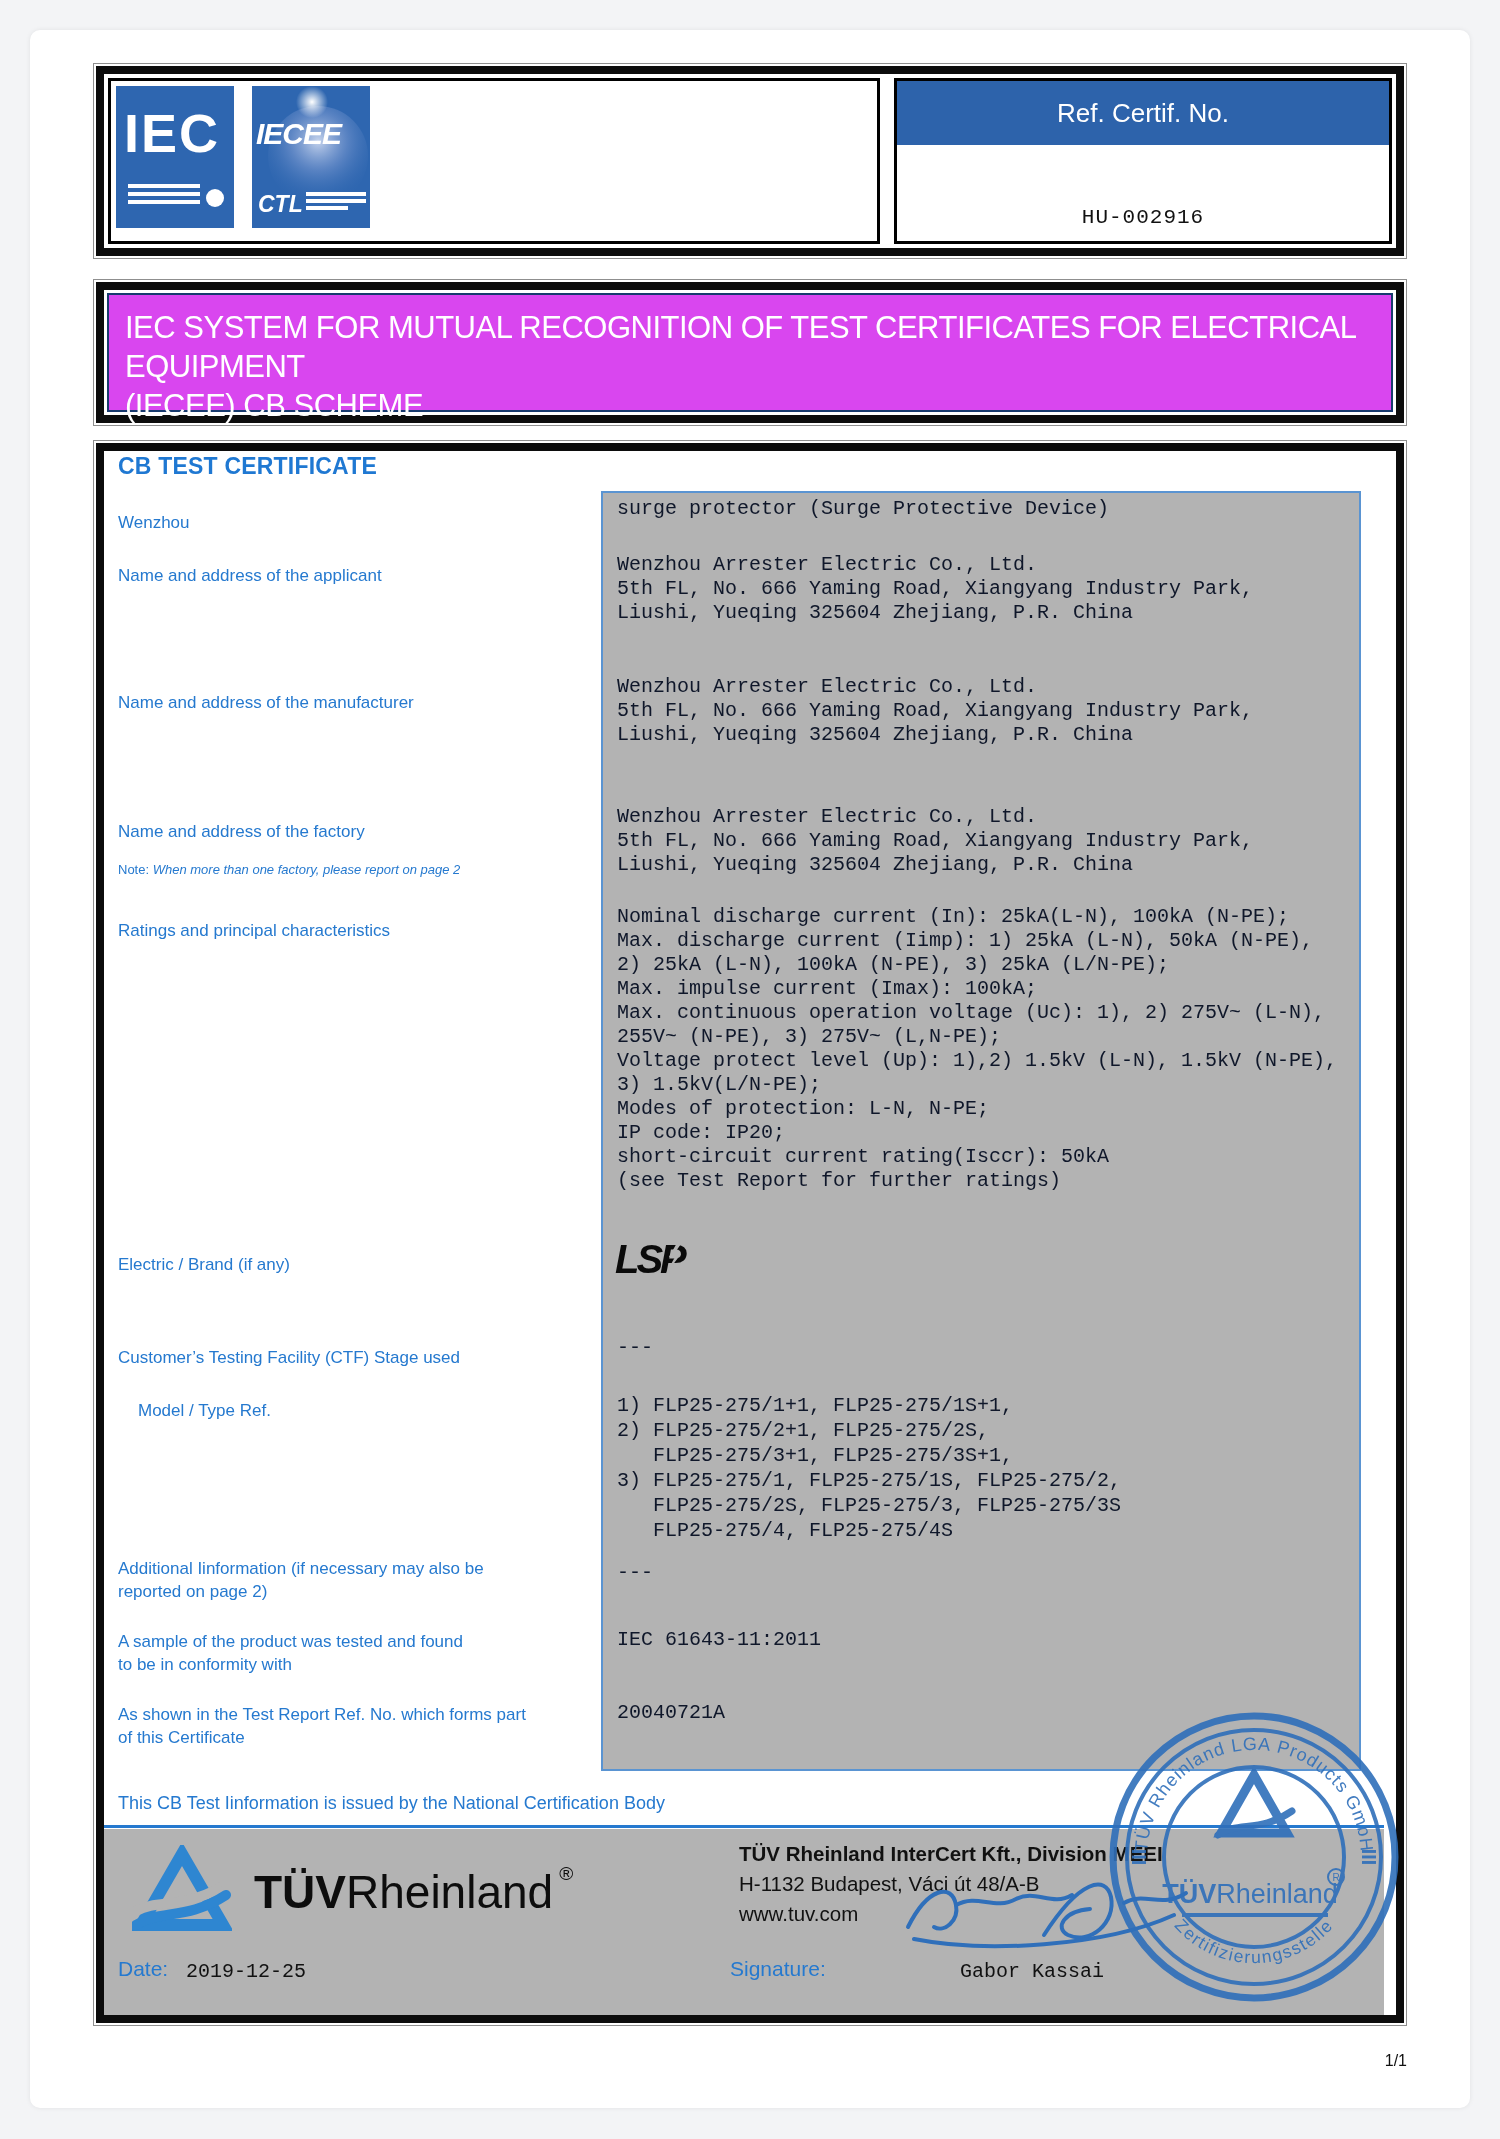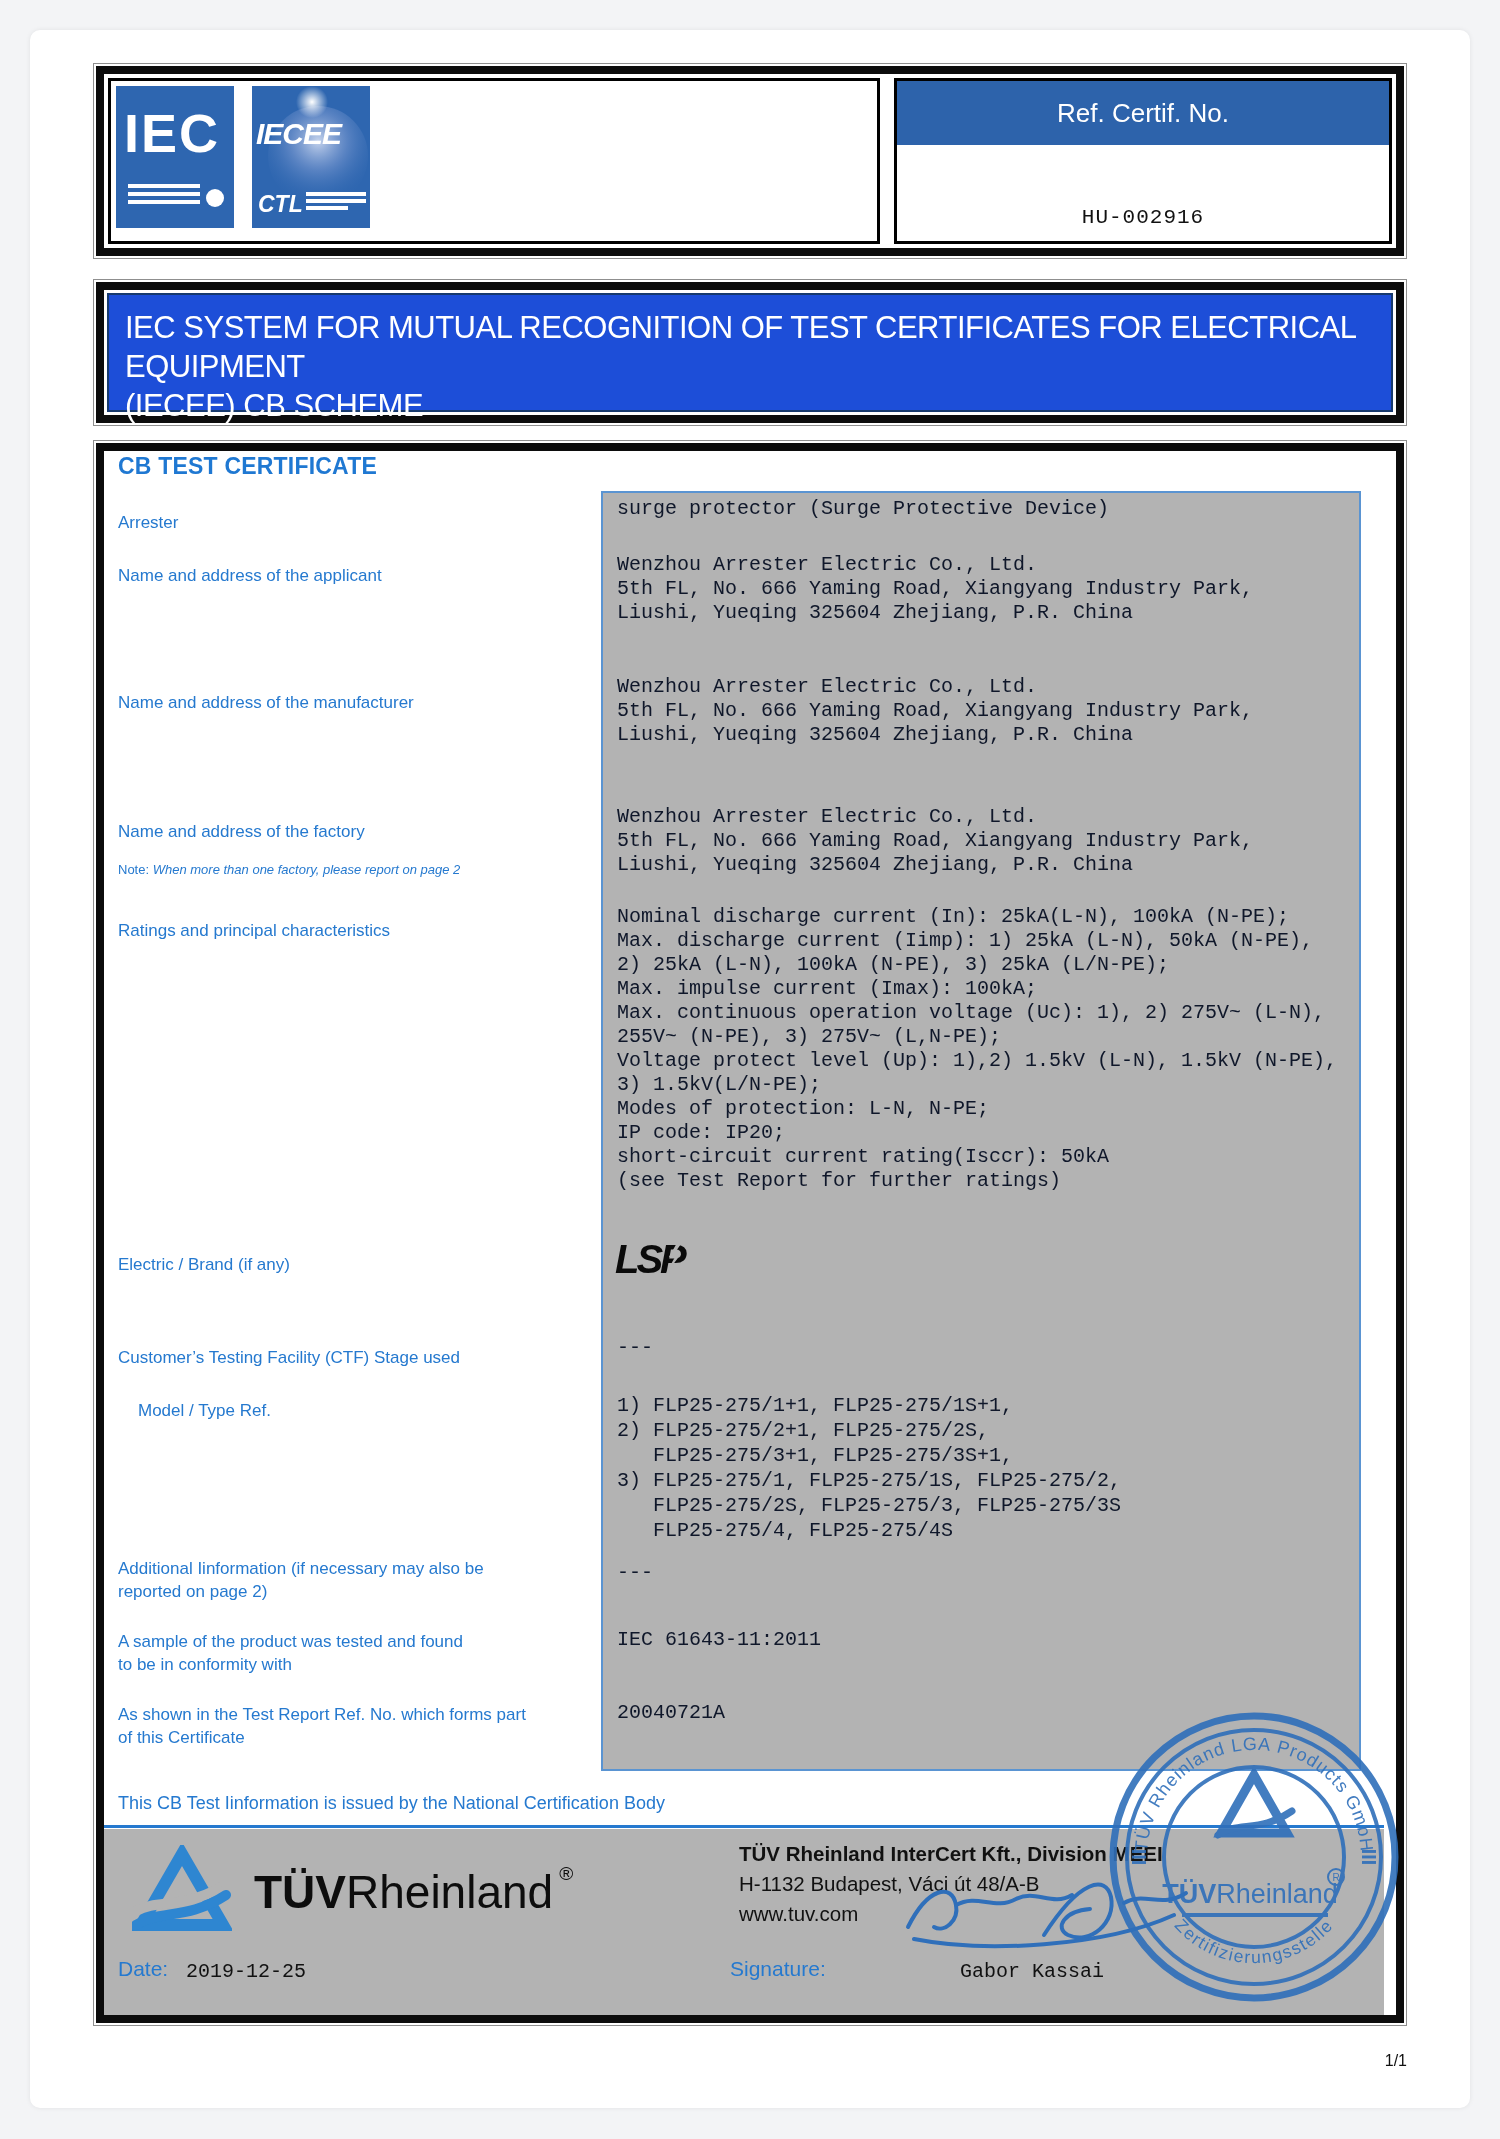--- a/index.html
+++ b/index.html
@@ -20,21 +20,21 @@
 
   
   .hdr-row{display:flex;gap:14px;}
   .logo-box{flex:1;border:3px solid #000;padding:5px;display:flex;gap:18px;align-items:stretch;height:150px;box-sizing:content-box;background:#fff;}
   .ref-box{width:492px;border:3px solid #000;display:flex;flex-direction:column;background:#fff;gap:48px;}
   .ref-head{height:64px;background:#2d63ab;color:#fff;font-size:26px;display:flex;align-items:center;justify-content:center;}
   .ref-val{flex:1;display:flex;align-items:center;justify-content:center;font-family:"Liberation Mono",monospace;font-size:21px;color:#111;letter-spacing:1px;}
 
   
   .banner-wrap{margin-top:20px;}
-  .banner{background:#1d4ed8;border:2px solid #173a6e;color:#fff;
+  .banner{background:#d946ef;border:2px solid #173a6e;color:#fff;
     height:119px;box-sizing:border-box;padding:13px 16px;
     font-size:31px;line-height:39px;letter-spacing:-.5px;white-space:pre-line;}
 
   
   .body-wrap{margin-top:14px;}
   .cert-body{position:relative;height:1564px;background:#fff;padding:0;}
   .abs{position:absolute;}
   .lbl{color:#2579cf;font-size:17px;line-height:23px;white-space:pre-line;width:480px;}
   .title{color:#1f78d2;font-weight:bold;font-size:23px;letter-spacing:.2px;}
   .graybox{left:497px;top:40px;width:760px;height:1280px;background:#b3b3b3;border:2px solid #5a94d2;box-sizing:border-box;}
@@ -105,21 +105,21 @@
       <div class="banner">IEC SYSTEM FOR MUTUAL RECOGNITION OF TEST CERTIFICATES FOR ELECTRICAL EQUIPMENT
 (IECEE) CB SCHEME</div>
     </div>
   </div>
 
   <div class="frame body-wrap">
     <div class="frame-inner cert-body">
 
       <div class="abs title" style="left:14px;top:2px;">CB TEST CERTIFICATE</div>
 
-      <div class="abs lbl" style="left:14px;top:60px;">Arrester</div>
+      <div class="abs lbl" style="left:14px;top:60px;">Wenzhou</div>
       <div class="abs lbl" style="left:14px;top:113px;">Name and address of the applicant</div>
       <div class="abs lbl" style="left:14px;top:240px;">Name and address of the manufacturer</div>
       <div class="abs lbl" style="left:14px;top:369px;">Name and address of the factory</div>
       <div class="abs" style="left:14px;top:411px;font-size:13px;color:#2579cf;">
         <span>Note: </span><i>When more than one factory, please report on page 2</i>
       </div>
       <div class="abs lbl" style="left:14px;top:468px;">Ratings and principal characteristics</div>
       <div class="abs lbl" style="left:14px;top:802px;">Electric / Brand (if any)</div>
       <div class="abs lbl" style="left:14px;top:895px;">Customer’s Testing Facility (CTF) Stage used</div>
       <div class="abs lbl" style="left:14px;top:948px;margin-left:20px;">Model / Type Ref.</div>

